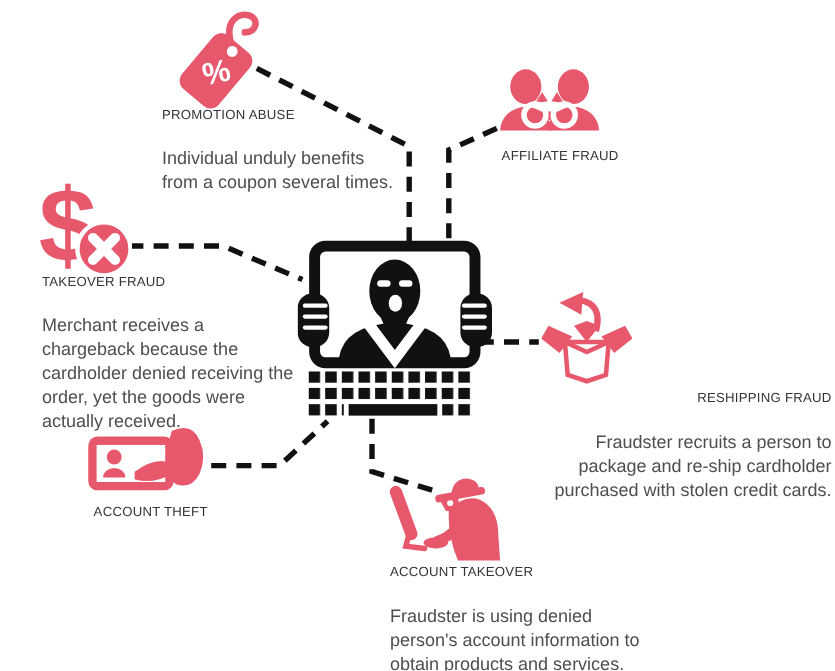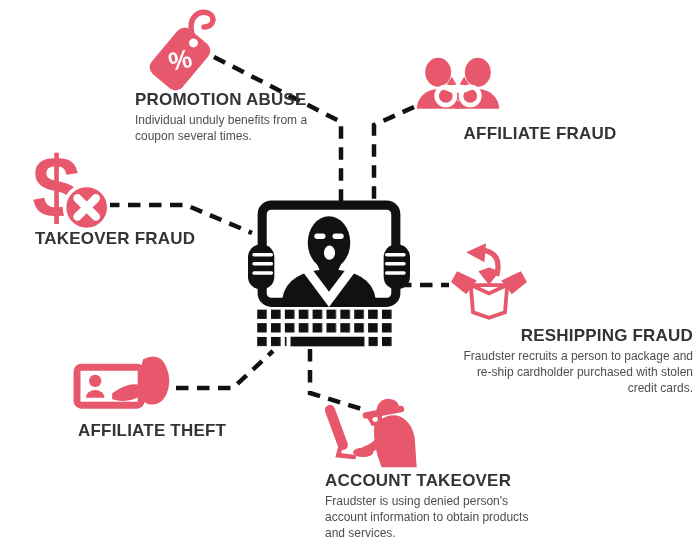--- a/index.html
+++ b/index.html
@@ -1,22 +1,22 @@
 <!DOCTYPE html>
 <html style="--accent: #E8586C; --ink: #111111; --title: #343434; --body: #4e4e4e; --bg: #ffffff;"><head>
 <meta charset="utf-8">
 <style>
   html,body{margin:0;padding:0;background:#ffffff;}
   #stage{
     position:relative;width:696px;height:559px;background:var(--bg,#fff);
     font-family:"Liberation Sans","DejaVu Sans",sans-serif;overflow:hidden;
   }
   .block{position:absolute;}
-  .title{font-size:17px;font-weight:700;color:var(--title,#343434);letter-spacing:.2px;}
-  .desc{font-size:12px;color:var(--body,#4e4e4e);line-height:1.33;margin-top:3px;}
+  .title{font-size:11px;font-weight:400;color:var(--title,#343434);letter-spacing:.2px;}
+  .desc{font-size:15px;color:var(--body,#4e4e4e);line-height:1.33;margin-top:21px;}
   .icon{position:absolute;}
   .icon svg{display:block;width:100%;height:100%;}
   
   .ac-f{fill:var(--accent,#E8586C);}
   .ac-s{stroke:var(--accent,#E8586C);fill:none;}
   .w-f{fill:#ffffff;}
   .w-s{stroke:#ffffff;fill:none;}
   .ink-f{fill:var(--ink,#111);}
   .ink-s{stroke:var(--ink,#111);fill:none;}
   #connectors{position:absolute;left:0;top:0;pointer-events:none;}
@@ -99,36 +99,37 @@
       <path class="ac-f" d="M58,68 A28,26 0 0 1 114,68 Z"></path>
       <polygon class="ac-f" points="44,38 52,26 58,36"></polygon>
       <polygon class="ac-f" points="62,36 68,26 76,38"></polygon>
       <ellipse class="ac-f" cx="34" cy="20" rx="17" ry="19"></ellipse>
       <ellipse class="ac-f" cx="86" cy="20" rx="17" ry="19"></ellipse>
       <rect class="ac-f" x="40" y="47" width="40" height="9" rx="4.5"></rect>
       <circle class="w-s" cx="44" cy="51" r="12" stroke-width="6"></circle>
       <circle class="w-s" cx="76" cy="51" r="12" stroke-width="6"></circle>
     </svg>
   </div>
-  <div class="block" style="left:436px;top:124px;width:208px;text-align:center;">
+  <div class="block" style="left:418px;top:124px;width:208px;">
     <div class="title">AFFILIATE FRAUD</div>
   </div>
 
   <div class="icon" style="left:32px;top:142px;width:78px;height:94px;">
     <svg viewBox="0 0 84 102">
       <text class="ac-f" x="0" y="82" font-size="94" font-weight="bold">$</text>
       <circle class="ac-f" cx="59" cy="71" r="24" stroke="#ffffff" stroke-width="4"></circle>
       <g class="w-s" stroke-width="9" stroke-linecap="round">
         <line x1="49" y1="61" x2="69" y2="81"></line>
         <line x1="69" y1="61" x2="49" y2="81"></line>
       </g>
     </svg>
   </div>
   <div class="block" style="left:35px;top:229px;width:212px;">
     <div class="title">TAKEOVER FRAUD</div>
+    <div class="desc">Merchant receives a chargeback because the cardholder denied receiving the order, yet the goods were actually received.</div>
   </div>
 
   <div class="icon" style="left:451px;top:242px;width:76px;height:80px;">
     <svg viewBox="0 0 100 104">
       <path class="ac-s" d="M60,44 Q68,14 42,10" stroke-width="7"></path>
       <polygon class="ac-f" points="46,1 20,13 44,26"></polygon>
       <polygon class="ac-f" points="8,38 34,50 20,68 0,52"></polygon>
       <polygon class="ac-f" points="92,38 66,50 80,68 100,52"></polygon>
       <polygon class="ac-f" points="36,38 50,56 64,38 50,33"></polygon>
       <path class="w-f" d="M26,56 L74,56 L71,92 L50,99 L29,92 Z" stroke="var(--accent,#E8586C)" stroke-width="5"></path>
@@ -144,21 +145,21 @@
     <svg viewBox="0 0 132 84">
       <rect class="ac-f" x="2" y="12" width="92" height="58" rx="10"></rect>
       <rect class="w-f" x="11" y="21" width="74" height="40"></rect>
       <circle class="ac-f" cx="30" cy="34" r="8"></circle>
       <path class="ac-f" d="M18,56 A12,10 0 0 1 42,56 Z"></path>
       <path class="ac-f" d="M92,6 Q114,-4 122,16 Q130,34 122,52 Q114,68 98,64 L88,58 Q84,32 92,6 Z"></path>
       <path class="ac-f" d="M52,50 Q74,34 90,40 Q98,44 92,52 Q72,64 52,58 Z"></path>
     </svg>
   </div>
   <div class="block" style="left:78px;top:421px;width:215px;">
-    <div class="title">AFFILIATE THEFT</div>
+    <div class="title">ACCOUNT THEFT</div>
   </div>
 
   <div class="icon" style="left:320px;top:397px;width:102px;height:72px;">
     <svg viewBox="0 0 105 78">
 
       <line class="ac-s" x1="8" y1="14" x2="22" y2="52" stroke-width="11" stroke-linecap="round"></line>
       <path class="ac-s" d="M20,52 L17,63 L34,65" stroke-width="5" stroke-linecap="round"></path>
 
       <path class="ac-f" d="M56,30 Q70,16 84,21 Q98,28 100,46 L102,76 L64,76 Q54,52 56,30 Z"></path>
 

